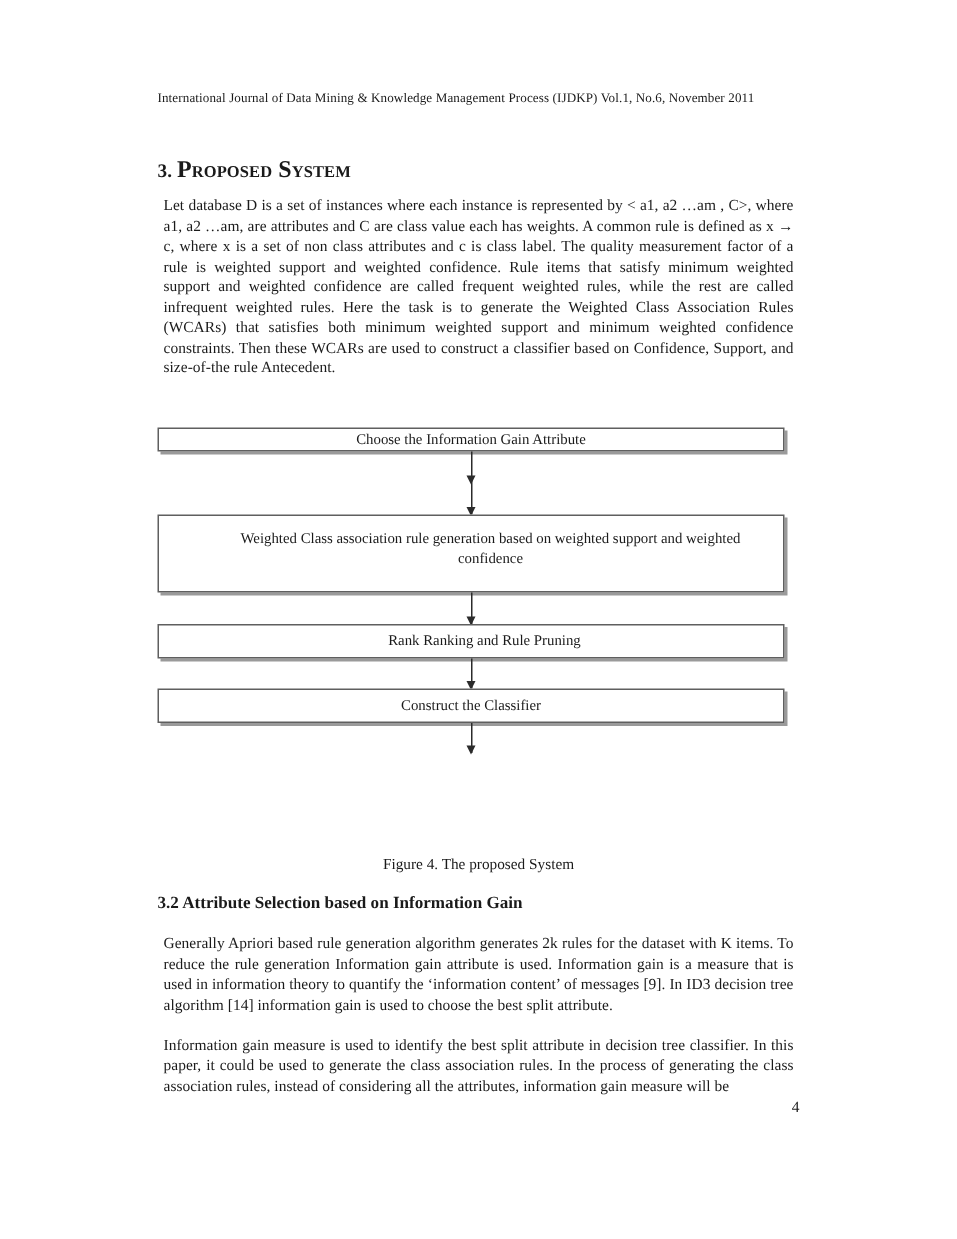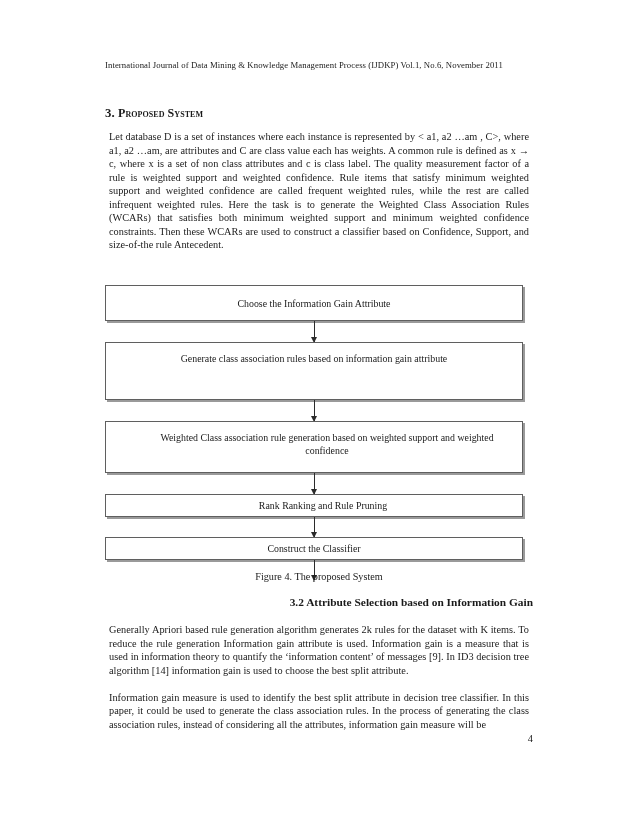--- a/index.html
+++ b/index.html
@@ -47,21 +47,21 @@
 
   h1.sec {
     font-size: 12.8px;
     font-weight: bold;
     margin: 0 0 9px 0;
     line-height: 15px;
     letter-spacing: 0.005em;
   }
   h1.sec .smallcaps {
     font-variant: small-caps;
-    font-size: 12px;
+    font-size: 16px;
   }
 
   h2.subsec {
     font-size: 11.4px;
     font-weight: bold;
     margin: 0 0 7px 0;
     line-height: 14px;
   }
 
   p.body {
@@ -94,21 +94,21 @@
     text-align: center;
   }
   .fbox > span {
     display: block;
     width: 100%;
   }
   .fbox.tall { align-items: flex-start; }
   .fbox.mid  { align-items: flex-start; }
   .fbox.short { align-items: center; }
 
-  .fbox.h1b { height: 36px; text-align: center; }
+  .fbox.h1b { height: 16px; text-align: center; }
   .fbox.h2b { height: 58px; padding-top: 9px; }
   .fbox.h3b { height: 52px; padding-top: 9px; padding-left: 40px; }
   .fbox.h4b { height: 23px; padding-left: 32px; }
   .fbox.h5b { height: 23px; }
   .fbox.h6b { height: 23px; }
 
   .arrow {
     position: relative;
     width: 418px;
     display: flex;
@@ -173,23 +173,20 @@
 
     <div class="fbox h1b short">
       <span>Choose the Information Gain Attribute</span>
     </div>
 
     <div class="arrow a1">
       <div class="shaft"></div>
       <div class="head"></div>
     </div>
 
-    <div class="fbox h2b tall">
-      <span>Generate class association rules based on information gain attribute</span>
-    </div>
 
     <div class="arrow a2">
       <div class="shaft"></div>
       <div class="head"></div>
     </div>
 
     <div class="fbox h3b mid">
       <span>Weighted Class association rule generation based on weighted support and weighted confidence</span>
     </div>
 
@@ -215,21 +212,21 @@
       <div class="shaft"></div>
       <div class="head"></div>
     </div>
 
 
   </div>
 
   <div class="caption">Figure 4. The proposed System</div>
 
   <div class="content" style="top:595px;">
-    <h2 class="subsec" style="margin-bottom:14px;text-align:right;">3.2 Attribute Selection based on Information Gain</h2>
+    <h2 class="subsec" style="margin-bottom:14px;">3.2 Attribute Selection based on Information Gain</h2>
 
     <p class="body">Generally Apriori based rule generation algorithm generates 2k rules for the dataset with K items. To reduce the rule generation Information gain attribute is used. Information gain is a measure that is used in information theory to quantify the ‘information content’ of messages [9]. In ID3 decision tree algorithm [14] information gain is used to choose the best split attribute.</p>
 
     <p class="body" style="margin-top:13.5px;">Information gain measure is used to identify the best split attribute in decision tree classifier. In this paper, it could be used to generate the class association rules. In the process of generating the class association rules, instead of considering all the attributes, information gain measure will be</p>
   </div>
 
   <div class="pagenum">4</div>
 
 </div>
 

